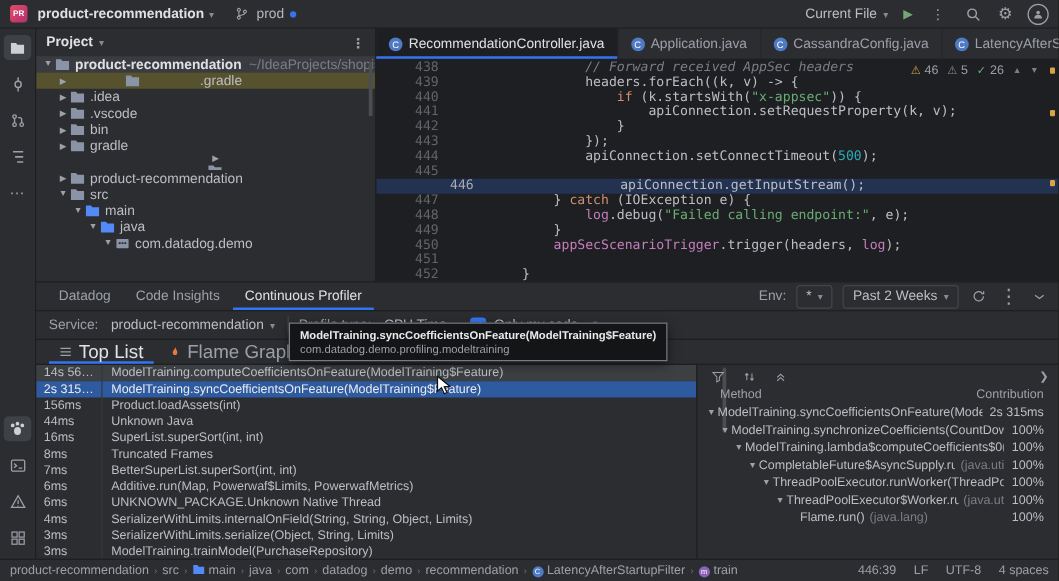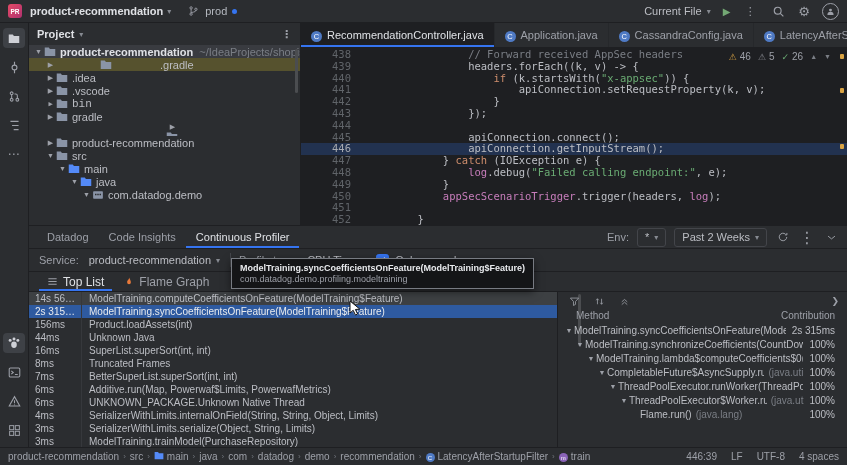--- a/index.html
+++ b/index.html
@@ -45,25 +45,25 @@
   .editor{position:absolute;top:23px;left:301px;right:0;height:202px;background:#1E1F22;}
   .ed-tabs{height:24px;background:#2B2D30;border-bottom:1px solid #1E1F22;display:flex;align-items:stretch;}
   .ed-tab{display:flex;align-items:center;gap:5px;padding:0 10px;font-size:11px;color:#9DA0A8;border-right:1px solid #26282B;}
   .ed-tab.active{background:#1E1F22;color:#DFE1E5;box-shadow:inset 0 -2px 0 #3574F0;}
   .cls-ico{width:11px;height:11px;border-radius:50%;background:#4F7AC4;color:#fff;font-size:7.5px;
            display:inline-flex;align-items:center;justify-content:center;flex:none;}
   .mth-ico{width:11px;height:11px;border-radius:50%;background:#8A63B8;color:#fff;font-size:7.5px;
            display:inline-flex;align-items:center;justify-content:center;flex:none;}
   .code{position:relative;height:177px;overflow:hidden;padding-top:1px;}
   .code-row{display:flex;height:11.8px;line-height:11.8px;font-family:"DejaVu Sans Mono","Liberation Mono",monospace;font-size:10.5px;}
-  .code-row.cur{background:rgba(47,101,202,0.28);}
+  .code-row.cur{background:rgba(47,101,202,0.28);padding-left:28px;}
   .ln-num{width:50px;flex:none;text-align:right;padding-right:16px;color:#606469;}
   .code-row.cur .ln-num{color:#A8ABB2;}
   .code-text{white-space:pre;overflow:hidden;}
-  .tok-cm{color:#7A7E85;}
+  .tok-cm{color:#7A7E85;font-style:italic;}
   .tok-kw{color:#CF8E6D;}
   .tok-st{color:#6AAB73;}
   .tok-nu{color:#2AACB8;}
   .tok-fd{color:#C77DBB;}
   .tok-pl{color:#BCBEC4;}
   .inspections{position:absolute;top:3px;right:16px;display:flex;align-items:center;gap:7px;font-size:10px;color:#9DA0A8;}
   .insp-item{display:flex;align-items:center;gap:3px;}
   .insp-warning{color:#D9A343;font-size:9px;}
   .insp-weak-warning{color:#8C8E94;font-size:9px;}
   .insp-passed{color:#6AAB73;font-size:9px;}
@@ -80,21 +80,21 @@
   .combo{display:inline-flex;align-items:center;gap:5px;border:1px solid #43454A;border-radius:3px;
          padding:1px 7px;font-size:11px;color:#BCBEC4;background:#2B2D30;height:15px;}
   .combo.naked{border:none;background:transparent;padding:1px 2px;}
   .tw-toolbar{height:22px;display:flex;align-items:center;gap:8px;padding:0 10px;border-bottom:1px solid #1E1F22;}
   .vsep{width:1px;height:14px;background:#43454A;}
   .cb{width:13px;height:13px;border-radius:3px;background:#3574F0;color:#fff;font-size:9px;
       display:inline-flex;align-items:center;justify-content:center;flex:none;}
   .cb-wrap{display:flex;align-items:center;gap:6px;font-size:11px;color:#BCBEC4;}
   .extlink{color:#9DA0A8;font-size:10px;}
   .tw-viewtabs{height:19px;display:flex;align-items:stretch;gap:4px;padding:0 10px;border-bottom:1px solid #1E1F22;}
-  .vtab{display:flex;align-items:center;gap:5px;padding:0 8px;font-size:12px;color:#9DA0A8;}
+  .vtab{display:flex;align-items:center;gap:5px;padding:0 8px;font-size:15px;color:#9DA0A8;}
   .vtab.active{color:#DFE1E5;box-shadow:inset 0 -2px 0 #3574F0;}
   .tw-content{position:absolute;top:66px;left:0;right:0;bottom:0;display:flex;}
   .toplist{width:528px;flex:none;overflow:hidden;position:relative;}
   .tl-row{display:flex;height:13px;line-height:13px;font-size:10px;color:#BCBEC4;white-space:nowrap;}
   .tl-time{width:46px;flex:none;padding-left:6px;border-right:1px solid #36383C;overflow:hidden;}
   .tl-method{flex:1;padding-left:7px;overflow:hidden;}
   .tl-row.hover{background:#3D4043;}
   .tl-row.selected{background:#2E5AA0;color:#E9EBEE;}
   .list-scroll{position:absolute;left:549px;top:2px;width:3px;height:52px;border-radius:2px;background:#4B4D50;}
   .rightpanel{flex:1;border-left:1px solid #1E1F22;position:relative;overflow:hidden;}
@@ -268,21 +268,21 @@
         </div>
         <div class="tree-row" style="padding-left: 16px;">
           <span class="t-chev">▶</span>
           <span class="t-ico">
             <svg width="12" height="11" viewBox="0 0 16 14">
               <path d="M1 1.5h5.4l1.5 2H15V13H1z" fill="#8A94A6"></path>
             </svg>
           </span>
           <span class="t-label">.vscode</span>
         </div>
-        <div class="tree-row" style="padding-left: 16px; font-family: Liberation Mono, monospace;">
+        <div class="tree-row" style="padding-left: 16px;">
           <span class="t-chev">▶</span>
           <span class="t-ico">
             <svg width="12" height="11" viewBox="0 0 16 14">
               <path d="M1 1.5h5.4l1.5 2H15V13H1z" fill="#8A94A6"></path>
             </svg>
           </span>
           <span class="t-label">bin</span>
         </div>
         <div class="tree-row" style="padding-left: 16px;">
           <span class="t-chev">▶</span>
@@ -410,24 +410,24 @@
           <div class="code-row">
             <span class="ln-num">442</span>
             <span class="code-text"><span class="tok-pl">                    }</span></span>
           </div>
           <div class="code-row">
             <span class="ln-num">443</span>
             <span class="code-text"><span class="tok-pl">                });</span></span>
           </div>
           <div class="code-row">
             <span class="ln-num">444</span>
+            <span class="code-text"><span class="tok-pl">                apiConnection.setConnectTimeout(</span><span class="tok-nu">500</span><span class="tok-pl">);</span></span>
           </div>
           <div class="code-row">
             <span class="ln-num">445</span>
-            <span class="code-text"><span class="tok-pl">                apiConnection.connect();</span></span>
           </div>
           <div class="code-row cur">
             <span class="ln-num">446</span>
             <span class="code-text"><span class="tok-pl">                apiConnection.getInputStream();</span></span>
           </div>
           <div class="code-row">
             <span class="ln-num">447</span>
             <span class="code-text"><span class="tok-pl">            } </span><span class="tok-kw">catch</span><span class="tok-pl"> (IOException e) {</span></span>
           </div>
           <div class="code-row">

